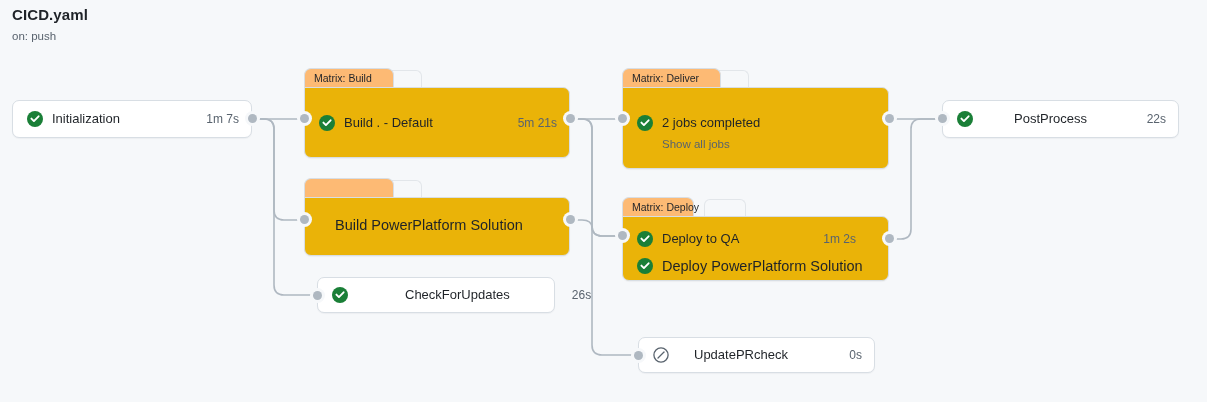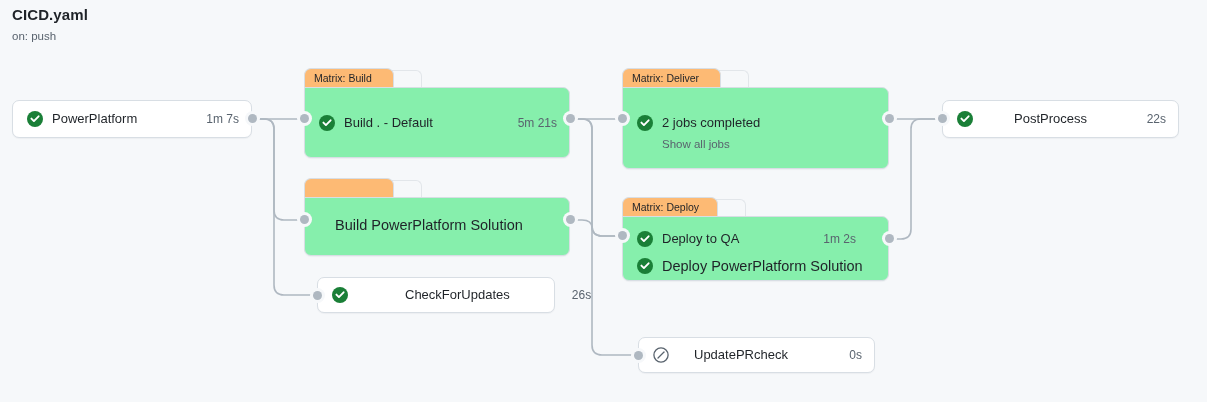--- a/index.html
+++ b/index.html
@@ -133,21 +133,21 @@
     background: #f6f8fa;
     border: 1px solid #e2e6ea;
     border-bottom: none;
     border-radius: 6px 6px 0 0;
     z-index: 1;
   }
   .group-body {
     position: absolute;
     left: 0;
     box-sizing: border-box;
-    background: #86efac;
+    background: #eab308;
     border: 1px solid #d8dee4;
     border-radius: 0 7px 7px 7px;
     box-shadow: 0 1px 1px rgba(31,35,40,.04);
     z-index: 3;
   }
 
   
   .port {
     position: absolute;
     width: 9px;
@@ -190,21 +190,21 @@
       <path d="M889 239 H901 Q911 239 911 229 V129 Q911 119 921 119 H942"></path>
     </g>
   </svg>
 
   <div class="node" style="left:12px; top:100px; width:240px; height:38px;">
     <div class="node-row" style="height:36px;">
       <svg class="status-icon" viewBox="0 0 16 16">
         <circle cx="8" cy="8" r="8" fill="#1a7f37"></circle>
         <path d="M11.6 5.3 6.9 10.1 4.4 7.6" stroke="#ffffff" stroke-width="1.9" fill="none" stroke-linecap="round" stroke-linejoin="round"></path>
       </svg>
-      <span class="node-label">PowerPlatform</span>
+      <span class="node-label">Initialization</span>
       <span class="node-duration">1m 7s</span>
     </div>
   </div>
   <div class="port" style="left:248px; top:114px;"></div>
 
   <div class="group" style="left:304px; top:68px; width:266px; height:90px;">
     <div class="group-tab-ghost" style="left:76px; width:42px;"></div>
     <div class="group-tab" style="width:90px;">
       <span class="group-tab-label">Matrix: Build</span>
     </div>
@@ -264,21 +264,21 @@
         <span class="node-duration"></span>
       </div>
       <div class="sub-link">Show all jobs</div>
     </div>
   </div>
   <div class="port" style="left:618px; top:114px;"></div>
   <div class="port" style="left:885px; top:114px;"></div>
 
   <div class="group" style="left:622px; top:197px; width:267px; height:84px;">
     <div class="group-tab-ghost" style="left:82px; width:42px;"></div>
-    <div class="group-tab" style="width:96px;">
+    <div class="group-tab" style="width:72px;">
       <span class="group-tab-label">Matrix: Deploy</span>
     </div>
     <div class="group-body" style="top:19px; width:267px; height:65px;">
       <div class="node-row" style="margin-top:9px; padding-right:32px;">
         <svg class="status-icon" viewBox="0 0 16 16">
           <circle cx="8" cy="8" r="8" fill="#1a7f37"></circle>
           <path d="M11.6 5.3 6.9 10.1 4.4 7.6" stroke="#ffffff" stroke-width="1.9" fill="none" stroke-linecap="round" stroke-linejoin="round"></path>
         </svg>
         <span class="node-label">Deploy to QA</span>
         <span class="node-duration">1m 2s</span>

